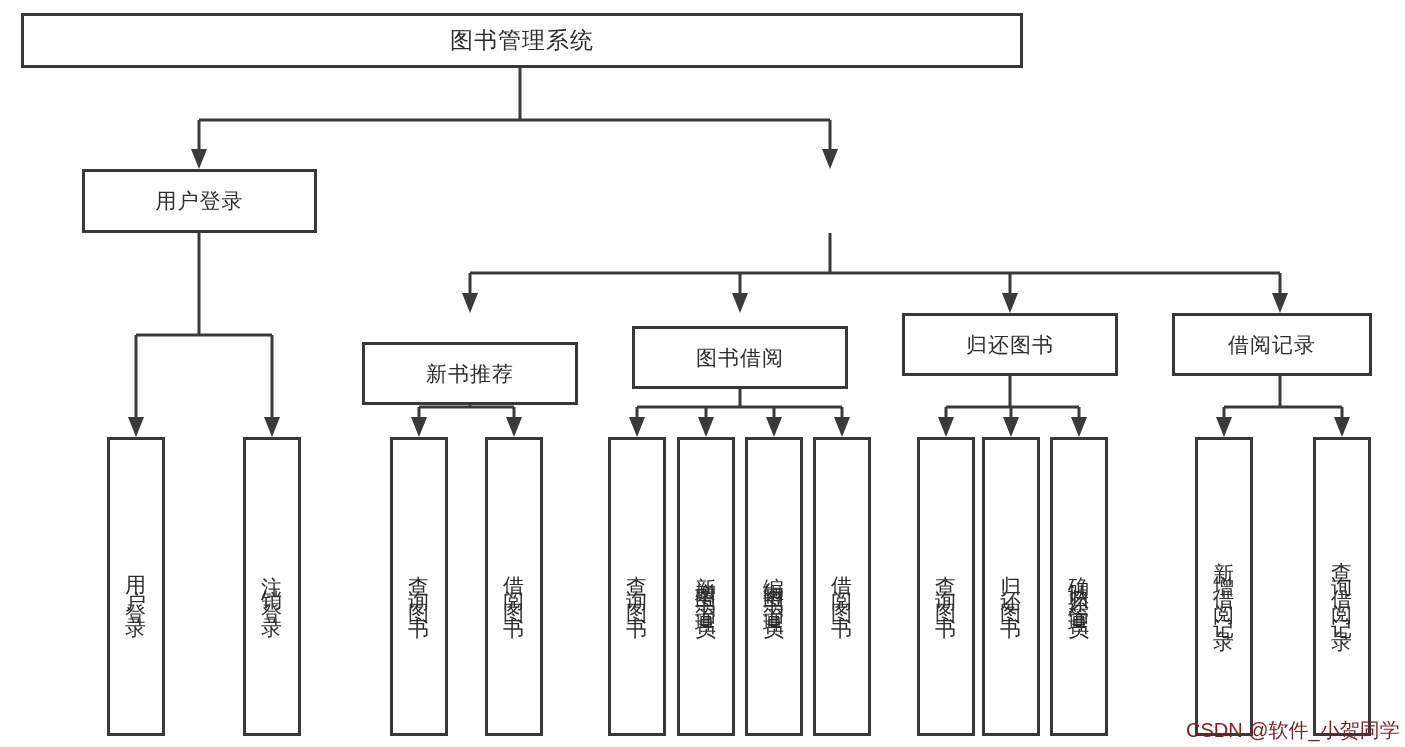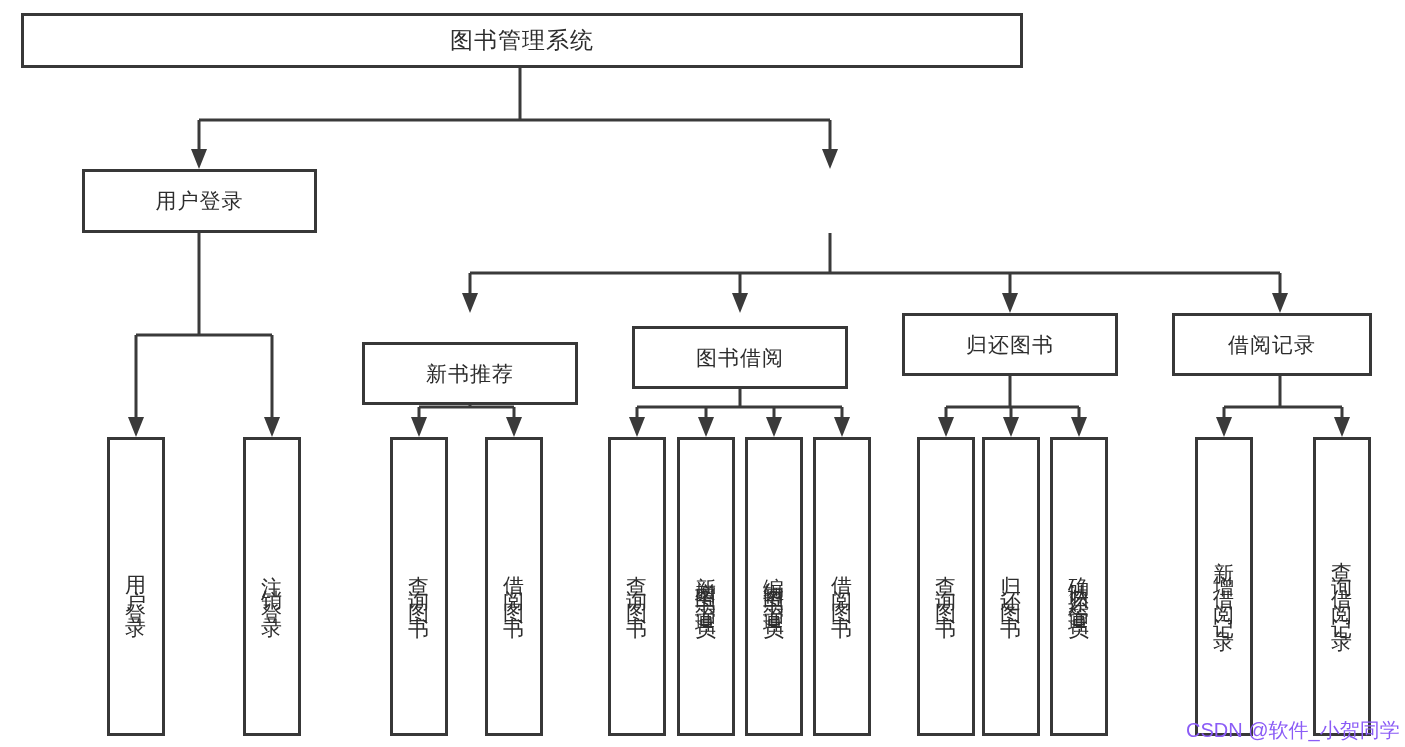--- a/index.html
+++ b/index.html
@@ -59,21 +59,21 @@
     color: #2d2d2d;
   }
   .vtext.long {
     letter-spacing: 6px;
   }
   .watermark {
     position: absolute;
     left: 1186px;
     top: 717px;
     font-size: 20px;
-    color: #8b5cf6;
+    color: #7f1d1d;
     white-space: nowrap;
     z-index: 5;
   }
 </style>
 </head>
 <body>
 
 <div class="canvas">
 
   <svg class="connectors" viewBox="0 0 1405 747">

